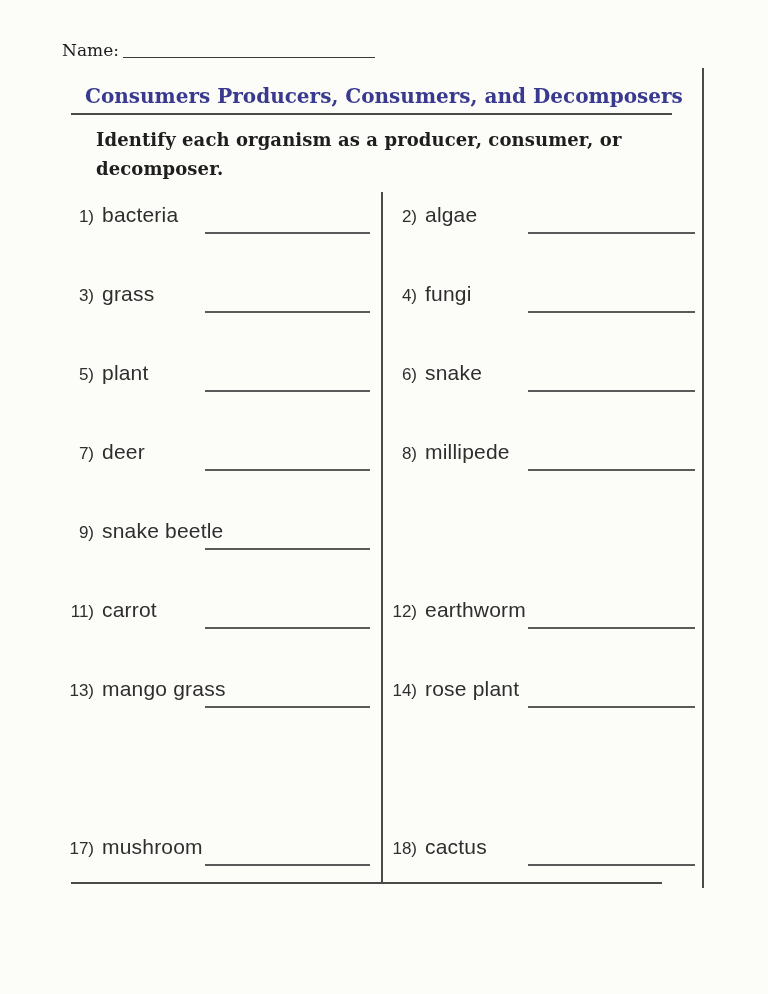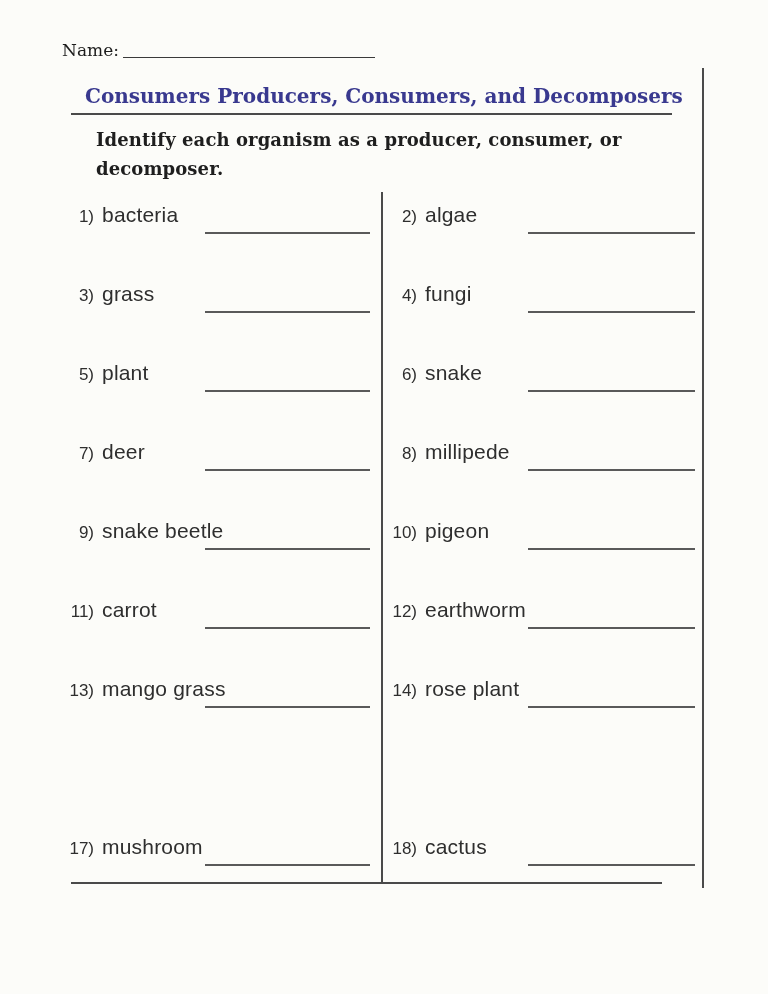--- a/index.html
+++ b/index.html
@@ -169,27 +169,20 @@
         </div>
       </div>
       <div class="row">
         <div class="cell left">
           <span class="labelgroup">
             <span class="num">9)</span>
             <span class="lab">snake beetle</span>
           </span>
           <span class="blank"></span>
         </div>
-        <div class="cell right">
-          <span class="labelgroup">
-            <span class="num">10)</span>
-            <span class="lab">pigeon</span>
-          </span>
-          <span class="blank"></span>
-        </div>
       </div>
       <div class="row">
         <div class="cell left">
           <span class="labelgroup">
             <span class="num">11)</span>
             <span class="lab">carrot</span>
           </span>
           <span class="blank"></span>
         </div>
         <div class="cell right">

